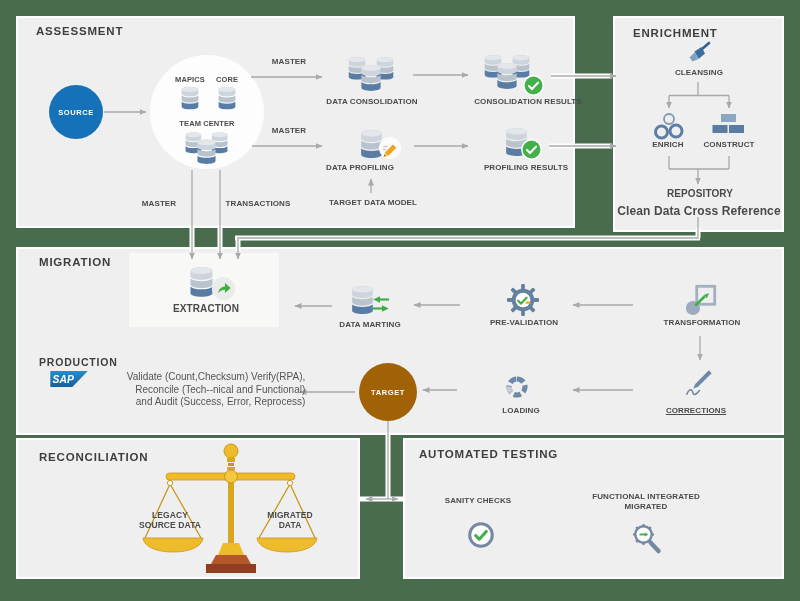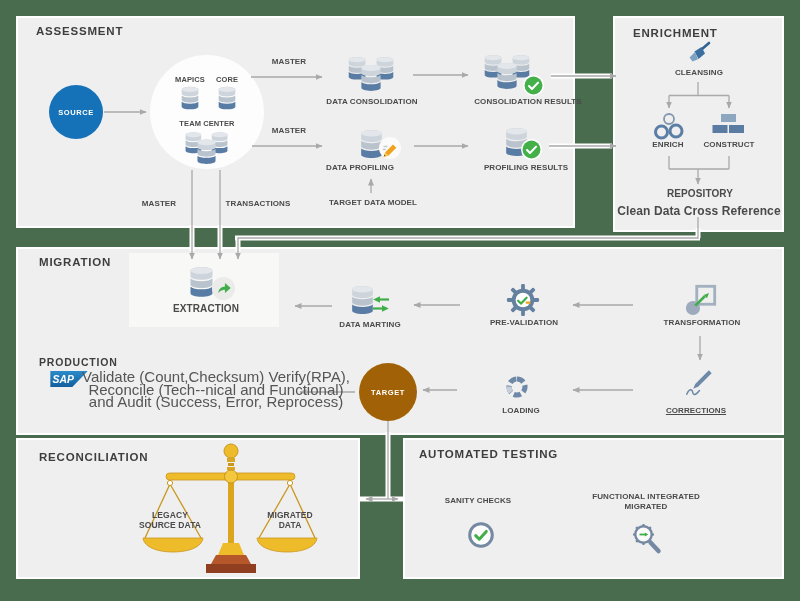--- a/index.html
+++ b/index.html
@@ -8,22 +8,22 @@
   .panel{position:absolute;background:#f0efef;border:2px solid #ffffff;box-sizing:border-box;z-index:1;}
   .subbox{position:absolute;background:#f8f8f7;z-index:2;}
   .hub{position:absolute;background:#fdfdfd;border-radius:50%;z-index:2;}
   .title{position:absolute;font-size:11.5px;font-weight:700;letter-spacing:0.8px;color:#3e3e3e;z-index:6;white-space:nowrap;}
   .lbl{position:absolute;font-size:8px;font-weight:700;color:#4a4a4a;letter-spacing:0.1px;
        white-space:nowrap;transform:translateX(-50%);z-index:6;}
   .lbl.tiny{font-size:7.5px;}
   .lbl.mid{font-size:10px;}
   .lbl.multi{white-space:normal;text-align:center;line-height:9.5px;width:130px;}
   .lbl.panlbl{white-space:normal;text-align:center;line-height:10px;width:90px;font-size:8.5px;}
-  .note{position:absolute;transform:translateX(-50%);z-index:6;text-align:center;
-        font-size:15px;font-weight:400;color:#555;line-height:12.5px;white-space:nowrap;}
+  .note{position:absolute;transform:translateX(-50%);z-index:6;text-align:right;
+        font-size:10px;font-weight:400;color:#555;line-height:12.5px;white-space:nowrap;}
   .mixed{font-size:12px;font-weight:700;letter-spacing:0.1px;}
   .circle{position:absolute;border-radius:50%;display:flex;align-items:center;justify-content:center;
           color:#fff;font-size:7.5px;font-weight:700;letter-spacing:0.6px;z-index:4;}
   .ic{position:absolute;z-index:4;}
   .overlay{position:absolute;left:0;top:0;z-index:3;pointer-events:none;}
 </style>
 </head>
 <body>
 
 <div class="stage">

